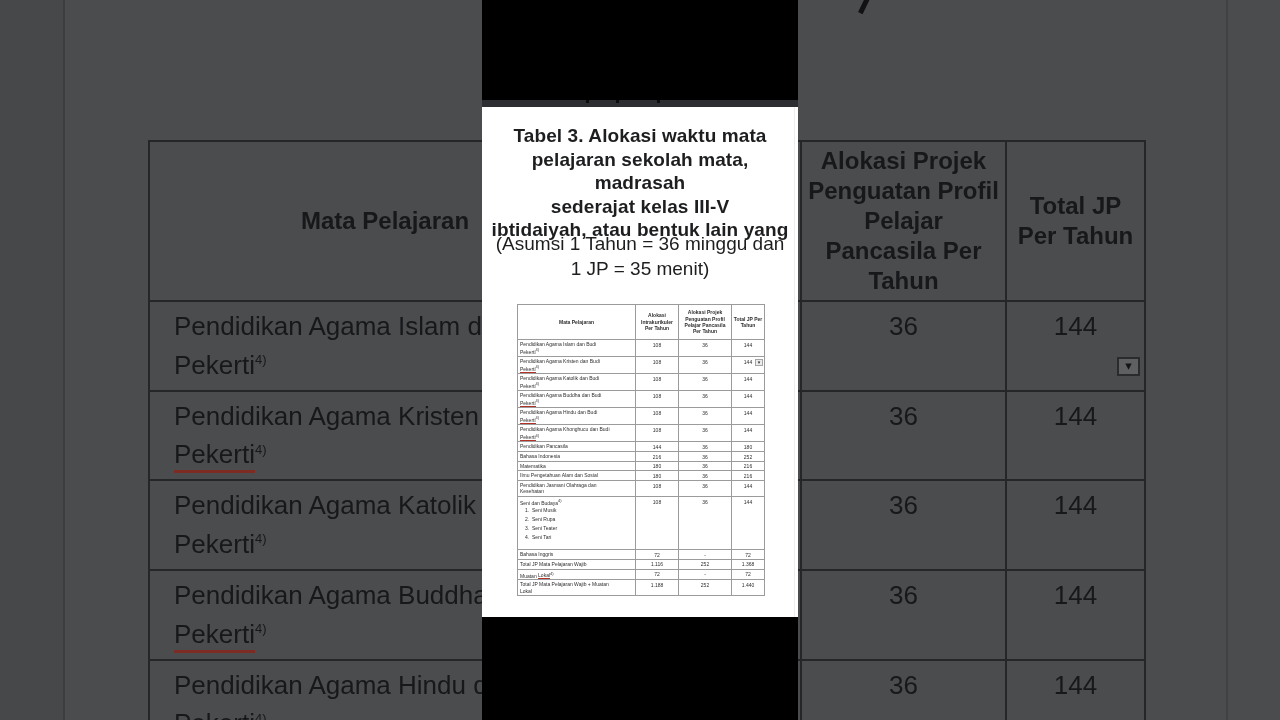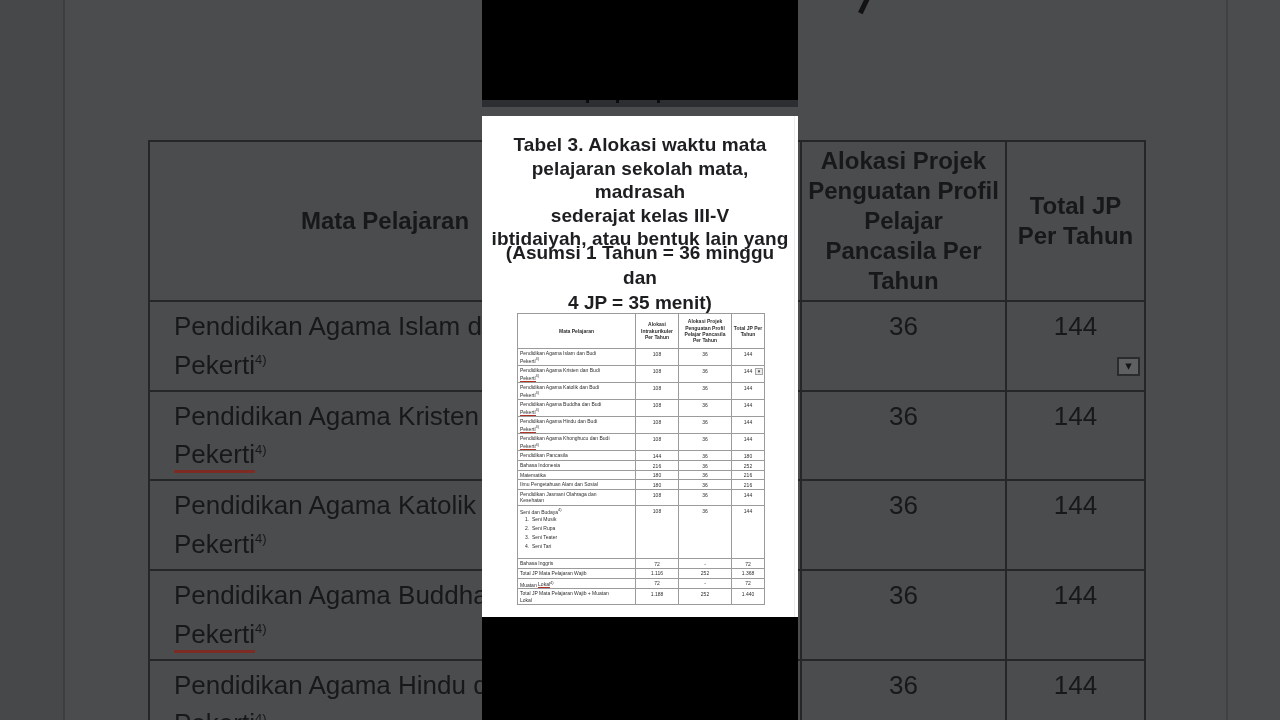--- a/index.html
+++ b/index.html
@@ -20,25 +20,25 @@
   .bg-table .mark{border-bottom:3px solid #7e2b24;padding-bottom:1px;}
   .bg-table sup{font-size:13px;}
   .bg-dropdown{position:absolute;left:1117px;top:357px;width:23px;height:19px;background:#5e6062;border:2px solid #2a2b2d;color:#141517;font-size:13px;line-height:14px;text-align:center;}
 
   
   .video{position:absolute;left:482px;top:0;width:316px;height:720px;}
   .v-top{position:absolute;left:0;top:0;width:316px;height:100px;background:#000;}
   .v-strip{position:absolute;left:0;top:100px;width:316px;height:7px;background:#2c2e31;}
   .v-strip i{position:absolute;top:0;width:3px;height:3px;background:#0c0c0c;}
   .v-bottom{position:absolute;left:0;top:617px;width:316px;height:103px;background:#000;}
-  .page{position:absolute;left:0;top:116px;width:316px;height:510px;background:#fff;color:#1d1e20;}
+  .page{position:absolute;left:0;top:107px;width:316px;height:510px;background:#fff;color:#1d1e20;}
   .page-right-line{position:absolute;left:312px;top:0;width:1px;height:510px;background:#ededed;}
 
   .title{position:absolute;left:8px;top:17px;width:300px;text-align:center;font-weight:bold;font-size:19px;line-height:23.5px;letter-spacing:0.1px;}
-  .subtitle{position:absolute;left:8px;top:124px;width:300px;text-align:center;font-weight:bold;font-size:19px;line-height:25px;}
+  .subtitle{position:absolute;left:8px;top:124px;width:300px;text-align:center;font-weight:normal;font-size:19px;line-height:25px;}
 
   .mini{position:absolute;left:35px;top:197px;width:247px;border-collapse:collapse;table-layout:fixed;font-size:5px;line-height:6.2px;color:#2e2e2e;}
   .mini td,.mini th{border:1px solid #9b9b9b;overflow:hidden;padding:1px 2px;}
   .mini th{font-weight:bold;text-align:center;vertical-align:middle;line-height:6.4px;height:35px;padding:1px;}
   .mini td.c-name{text-align:left;vertical-align:top;}
   .mini td.c-num{text-align:center;vertical-align:top;padding-top:1.5px;}
   .mini .mark{border-bottom:1px solid #b03228;}
   .mini sup{font-size:4px;}
   .mini .items div{padding-left:5px;line-height:9px;}
   .mini-dropdown{position:absolute;left:273px;top:252px;width:8px;height:7px;background:#ececec;border:1px solid #a5a5a5;color:#333;font-size:5px;line-height:5px;text-align:center;}
@@ -128,21 +128,21 @@
     <div class="page">
       <div class="page-right-line"></div>
       <div class="title" id="titleBlock">
           <div>Tabel 3. Alokasi waktu mata</div>
           <div>pelajaran sekolah mata, madrasah</div>
           <div>sederajat kelas III-V</div>
           <div>ibtidaiyah, atau bentuk lain yang</div>
         </div>
       <div class="subtitle" id="subtitleBlock">
           <div>(Asumsi 1 Tahun = 36 minggu dan</div>
-          <div>4 JP = 35 menit)</div>
+          <div>1 JP = 35 menit)</div>
         </div>
       <table class="mini" id="miniTable">
           <colgroup>
             <col style="width:118px">
             <col style="width:43px">
             <col style="width:53px">
             <col style="width:33px">
           </colgroup>
           <tbody>
             <tr>

